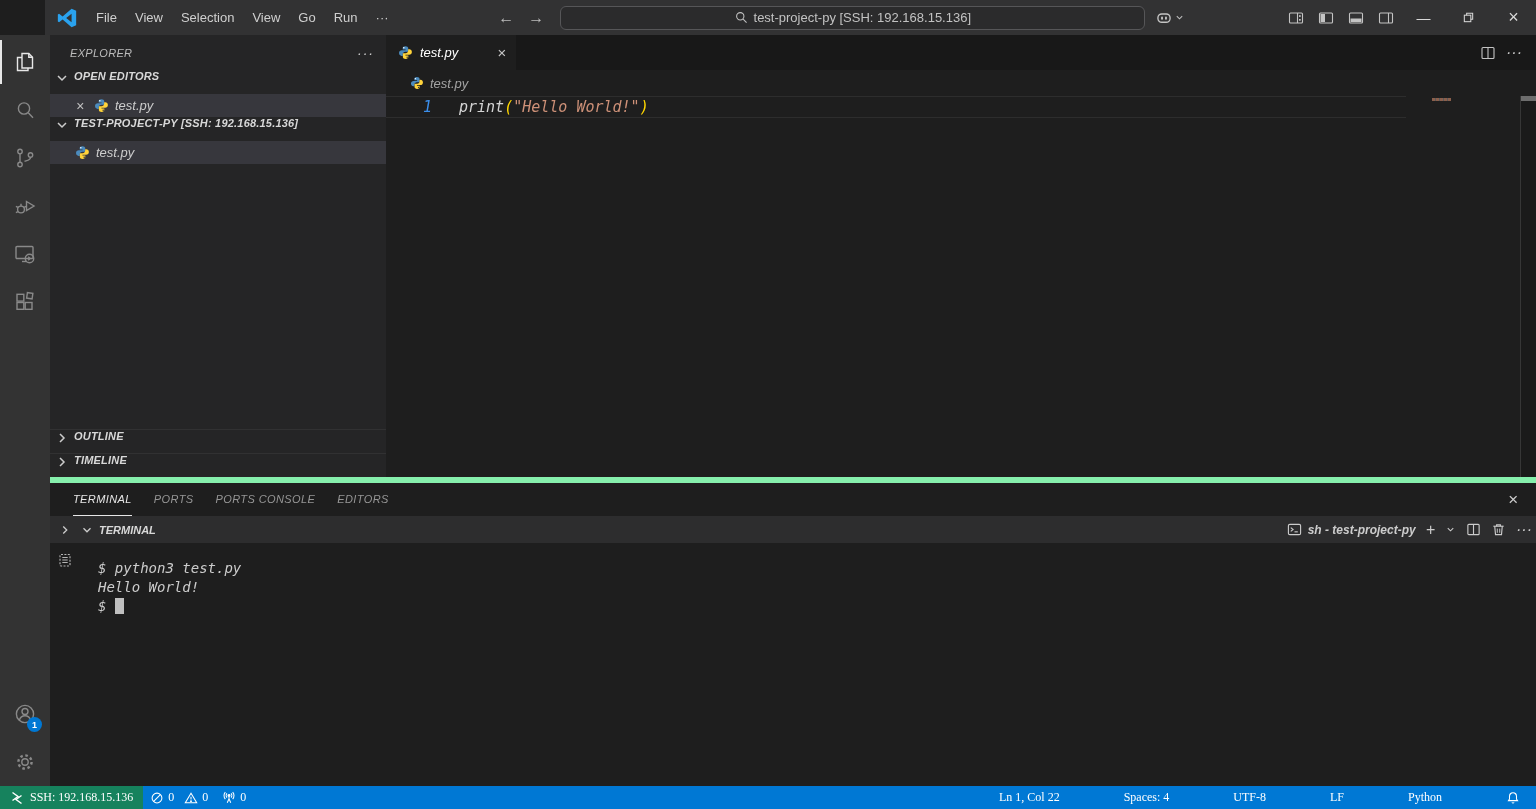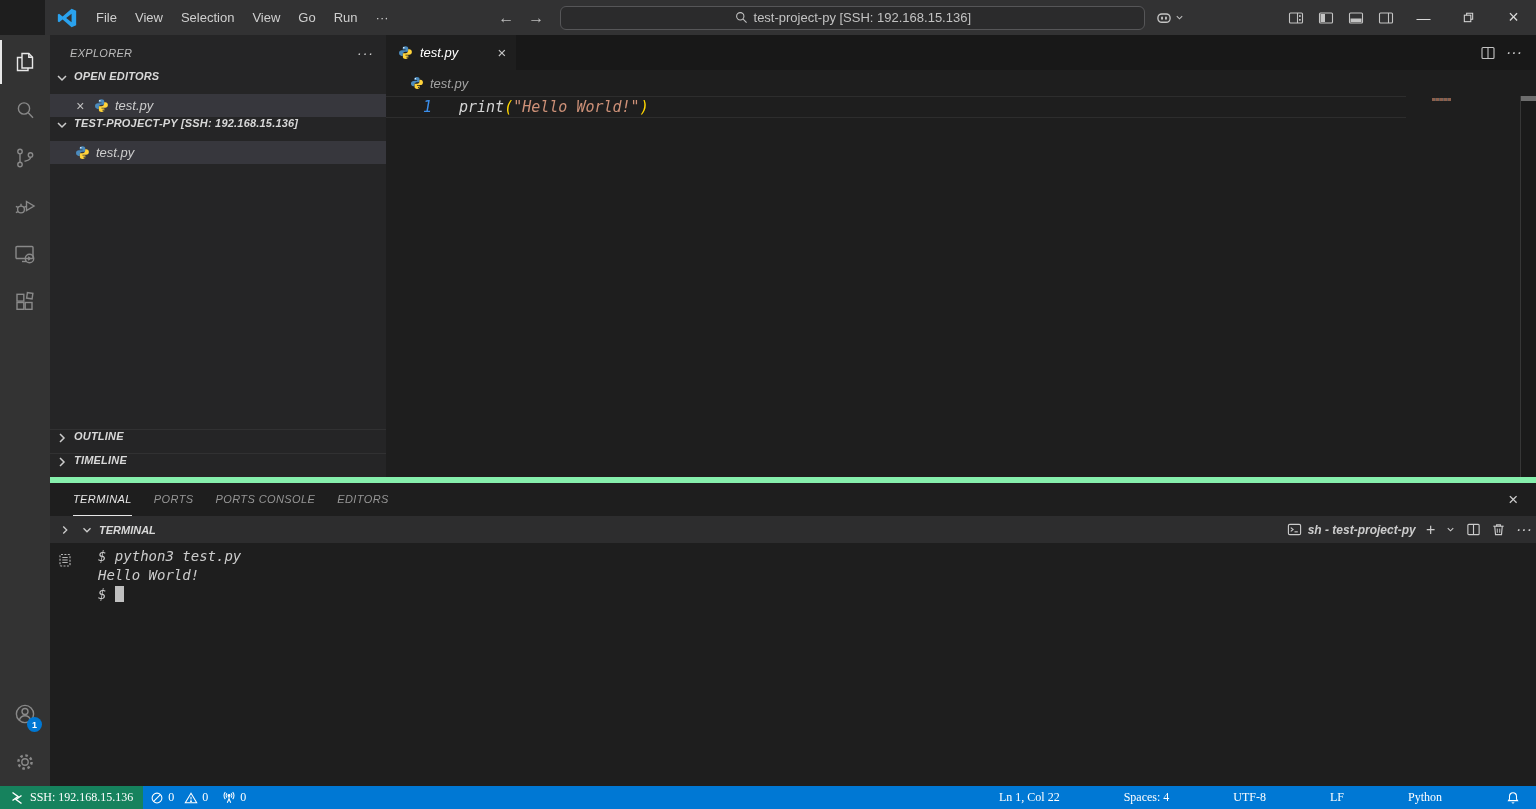--- a/index.html
+++ b/index.html
@@ -95,21 +95,21 @@
   .pband-chev { width:30px; display:flex; justify-content:center; }
   .pband-title { display:flex; align-items:center; gap:5px; font-weight:bold; font-size:11px;
                  color:#d8d8d8; }
   .pband-right { margin-left:auto; display:flex; align-items:center; gap:10px; padding-right:4px;
                  color:#cccccc; }
   .shell-label { display:flex; align-items:center; gap:6px; font-size:12px; font-weight:bold;
                  color:#cccccc; }
   .pband-plus { font-size:16px; line-height:1; }
   .term-wrap { flex:1; display:flex; }
   .term-gutter { width:30px; display:flex; justify-content:center; padding-top:9px; }
-  .term { flex:1; padding:4px 0 0 18px; font-family:"DejaVu Sans Mono", monospace; font-size:14px;
+  .term { flex:1; padding:16px 0 0 18px; font-family:"DejaVu Sans Mono", monospace; font-size:14px;
           line-height:19px; color:#cccccc; }
   .cursor { display:inline-block; width:9px; height:16px; background:#c0c0c0; vertical-align:-3px;
             margin-left:9px; }
 
   
   .statusbar { height:23px; background:#0078d4; display:flex; align-items:center; font-size:12px;
                color:#ffffff;font-family:Liberation Serif, serif; }
   .ss { display:flex; align-items:center; gap:4px; padding:0 7px; height:100%; }
   .ss svg { stroke:#ffffff; fill:none; stroke-width:1.2; }
   .remote { background:#16825d; padding:0 10px; gap:6px; }

